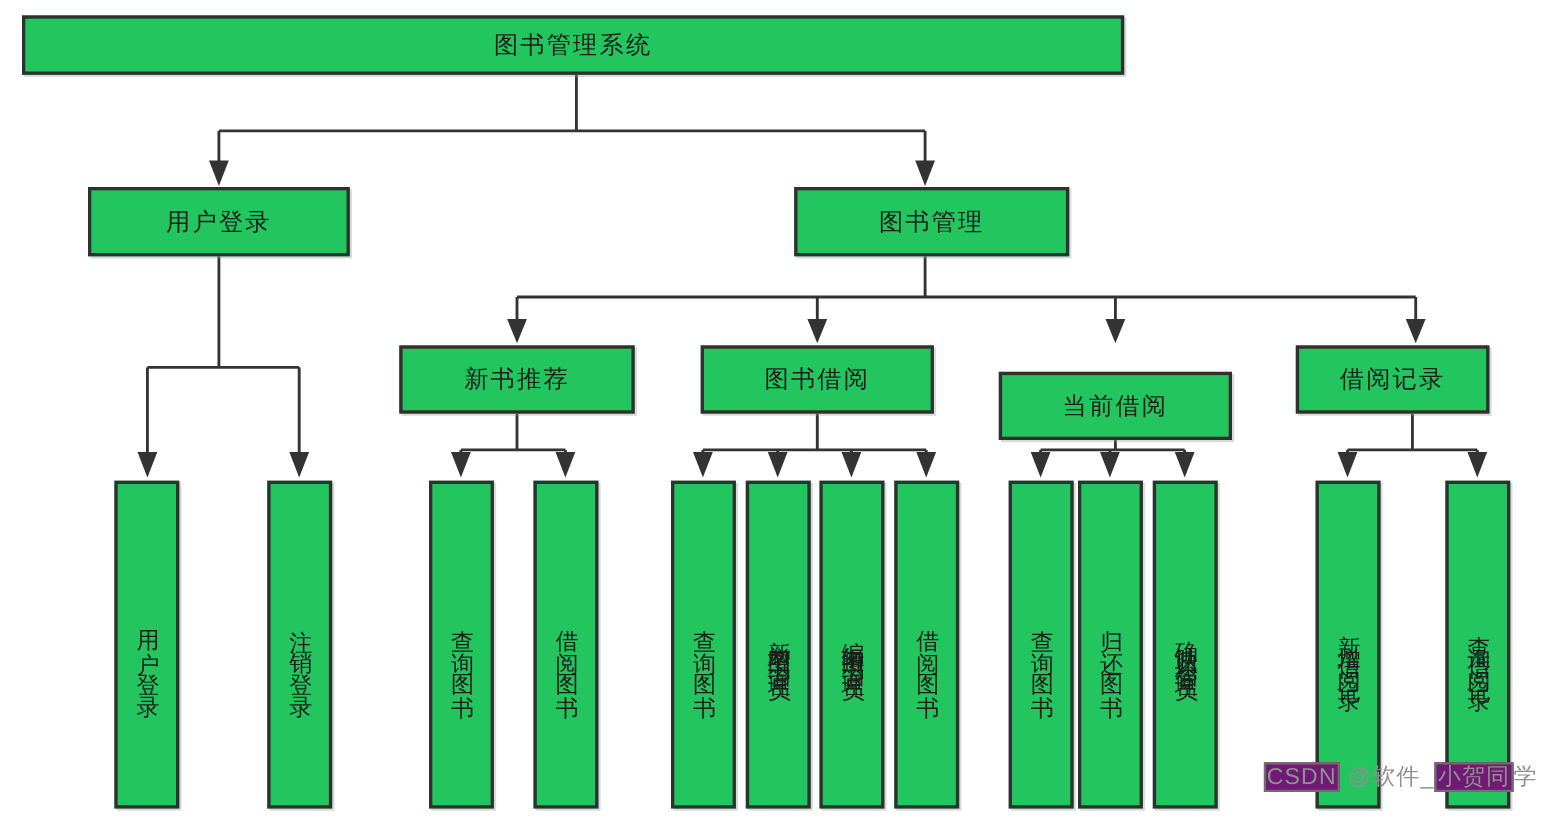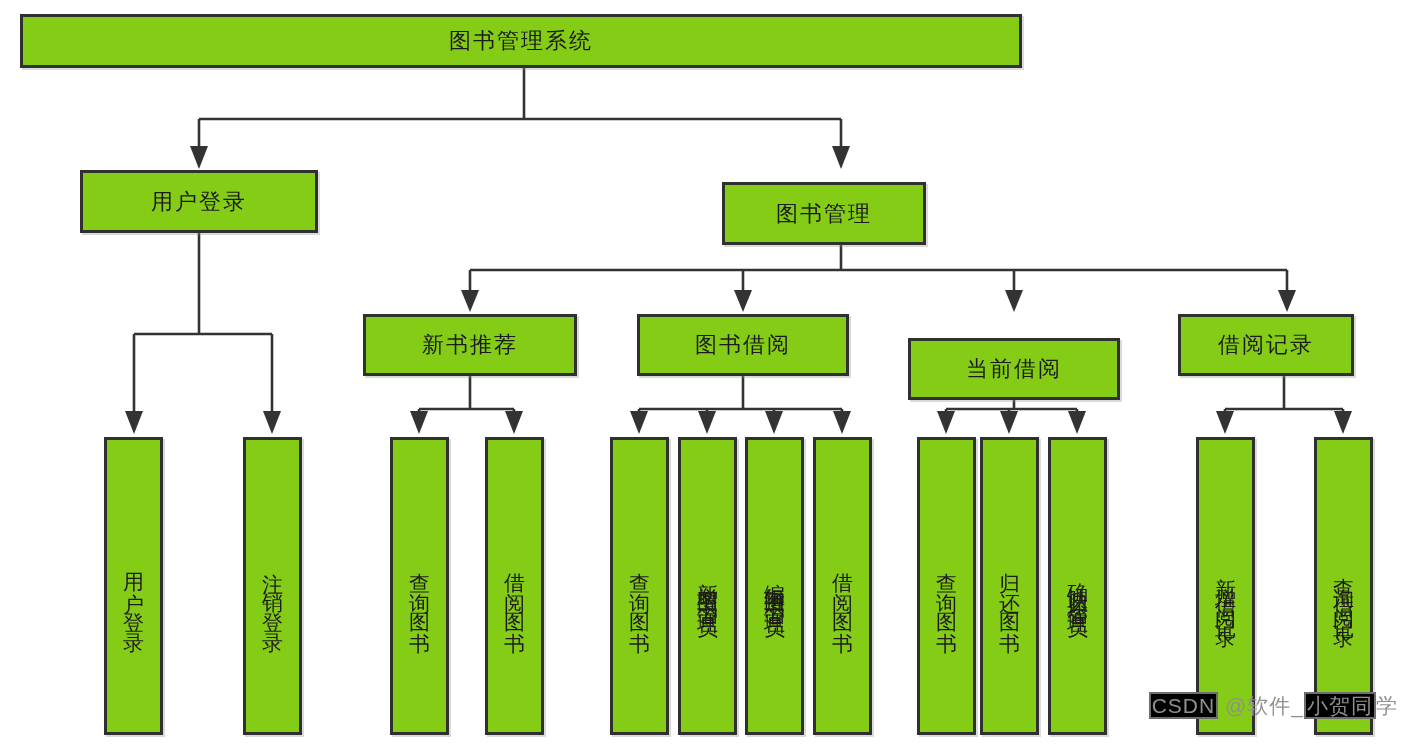--- a/index.html
+++ b/index.html
@@ -6,21 +6,21 @@
   #canvas{
     position:relative;
     width:1405px;height:747px;
     background:#ffffff;
     font-family:"Liberation Sans","DejaVu Sans",sans-serif;
     overflow:hidden;
   }
   #connectors{position:absolute;left:0;top:0;width:1405px;height:747px;}
   .node{
     position:absolute;
-    background:#84cc16;
+    background:#22c55e;
     border:3px solid #303030;
     box-sizing:border-box;
     display:flex;
     align-items:center;
     justify-content:center;
     color:#1c1c1c;
     box-shadow:2px 2px 0 rgba(150,150,150,0.35);
   }
   .h{font-size:22px;letter-spacing:2px;}
   .v{
@@ -33,21 +33,21 @@
   .sp-tight span{letter-spacing:5px;padding-top:5px;}
   .watermark{
     position:absolute;
     right:7px;bottom:3px;
     font-size:21px;
     color:#909090;
     white-space:pre;
     letter-spacing:1px;
   }
   .wm-box{
-    background:#000000;
+    background:#701a75;
     border:2px solid #6e6e6e;
     padding:0 1px;
   }
 </style>
 </head>
 <body>
 
 <div id="canvas">
 
   <svg id="connectors" viewBox="0 0 1405 747" xmlns="http://www.w3.org/2000/svg">
@@ -119,21 +119,21 @@
     </g>
   </svg>
 
   <div class="node h" style="left:20px;top:14px;width:1002px;height:54px;">
     <span>图书管理系统</span>
   </div>
 
   <div class="node h" style="left:80px;top:170px;width:238px;height:63px;">
     <span>用户登录</span>
   </div>
-  <div class="node h" style="left:722px;top:182px;width:204px;height:63px;">
+  <div class="node h" style="left:722px;top:170px;width:250px;height:63px;">
     <span>图书管理</span>
   </div>
 
   <div class="node h" style="left:363px;top:314px;width:214px;height:62px;">
     <span>新书推荐</span>
   </div>
   <div class="node h" style="left:637px;top:314px;width:212px;height:62px;">
     <span>图书借阅</span>
   </div>
   <div class="node h" style="left:908px;top:314px;width:212px;height:62px;margin-top:24px;">

